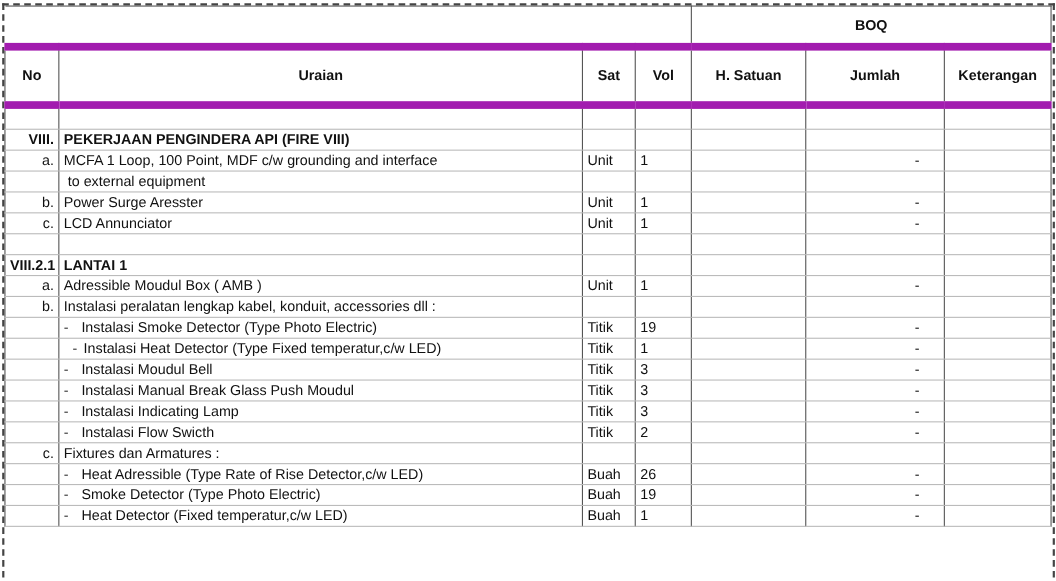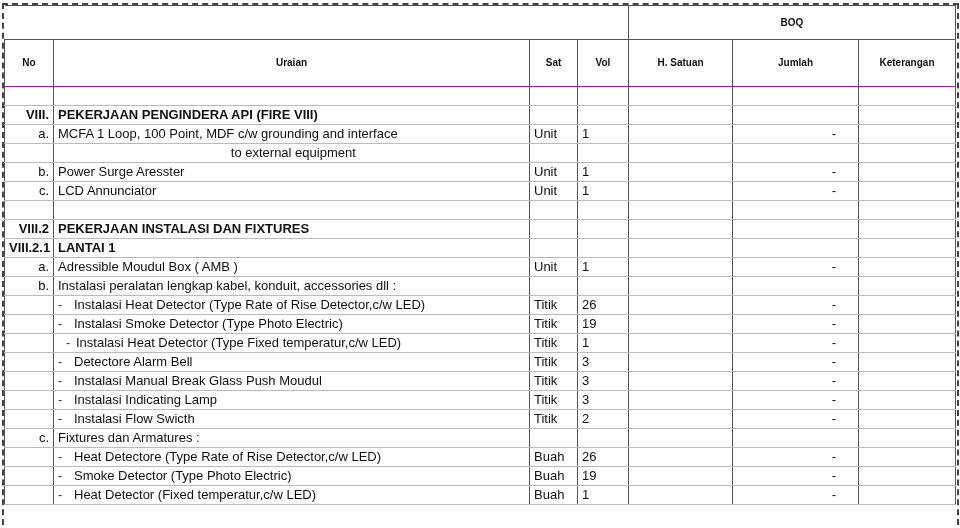--- a/index.html
+++ b/index.html
@@ -6,21 +6,21 @@
   body { width: 960px; height: 528px; overflow: hidden; position: relative;
          font-family: "Liberation Sans", "DejaVu Sans", sans-serif; color: #111; }
   .frame { position: absolute; left: 2px; top: 3px; width: 953px; height: 530px;
            border-left: 2px dashed #444; border-top: 2px dashed #444; border-right: 2px dashed #444; }
   table { position: absolute; left: 4px; top: 5px; border-collapse: collapse; table-layout: fixed; width: 951px; }
   col.c-no { width: 49px; } col.c-ur { width: 476px; } col.c-sat { width: 48px; }
   col.c-vol { width: 51px; } col.c-hs { width: 104px; } col.c-jm { width: 126px; } col.c-kt { width: 97px; }
   td, th { padding: 0 4px; font-size: 13px; height: 18px; line-height: 18px; white-space: nowrap; overflow: hidden;
            border-left: 1px solid #555; border-right: 1px solid #555;
            border-top: 1px solid #bbb; border-bottom: 1px solid #bbb; }
-  th { font-weight: bold; font-size: 10px; text-align: center; border-top: 1px solid #555; border-bottom: 1px solid #a21caf; }
+  th { font-weight: bold; font-size: 13px; text-align: center; border-top: 1px solid #555; border-bottom: 7px solid #a21caf; }
   tr.h1 th { height: 33px; }
   tr.h2 th { height: 46px; margin-left: 13px; }
   tr.h1 th.blank { border-right: 1px solid #555; }
   .no { text-align: right; }
   .sat, .vol { }
   .jml { text-align: right; padding-right: 22px; }
   .bold { font-weight: bold; }
   .dash-item { padding-left: 4px; }
   .dash-item .dash { display: inline-block; width: 16px; color: #333; }
   .dash-item.tight .dash { width: 10px; padding-left: 8px; }
@@ -79,21 +79,21 @@
         <td class="no">a.</td>
         <td class="">MCFA 1 Loop, 100 Point, MDF  c/w grounding and interface</td>
         <td class="sat">Unit</td>
         <td class="vol">1</td>
         <td class="hs"></td>
         <td class="jml">-</td>
         <td class="kt"></td>
       </tr>
       <tr>
         <td class="no"></td>
-        <td class="" style="white-space: pre; text-align: center;"> to external equipment</td>
+        <td class="" style="white-space: pre;"> to external equipment</td>
         <td class="sat"></td>
         <td class="vol"></td>
         <td class="hs"></td>
         <td class="jml"></td>
         <td class="kt"></td>
       </tr>
       <tr>
         <td class="no">b.</td>
         <td class="">Power Surge Aresster</td>
         <td class="sat">Unit</td>
@@ -112,29 +112,20 @@
         <td class="kt"></td>
       </tr>
       <tr class="spacer">
         <td class="no"></td>
         <td class=""></td>
         <td class="sat"></td>
         <td class="vol"></td>
         <td class="hs"></td>
         <td class="jml"></td>
         <td class="kt"></td>
-      </tr>
-      <tr>
-        <td class="no bold">VIII.2</td>
-        <td class=" bold">PEKERJAAN INSTALASI DAN FIXTURES</td>
-        <td class="sat bold"></td>
-        <td class="vol bold"></td>
-        <td class="hs bold"></td>
-        <td class="jml bold"></td>
-        <td class="kt bold"></td>
       </tr>
       <tr>
         <td class="no bold">VIII.2.1</td>
         <td class=" bold">LANTAI 1</td>
         <td class="sat bold"></td>
         <td class="vol bold"></td>
         <td class="hs bold"></td>
         <td class="jml bold"></td>
         <td class="kt bold"></td>
       </tr>
@@ -151,48 +142,39 @@
         <td class="no">b.</td>
         <td class="">Instalasi peralatan lengkap kabel, konduit, accessories dll :</td>
         <td class="sat"></td>
         <td class="vol"></td>
         <td class="hs"></td>
         <td class="jml"></td>
         <td class="kt"></td>
       </tr>
       <tr>
         <td class="no"></td>
-        <td class="dash-item"><span class="dash">-</span><span>Instalasi Heat Detector (Type Rate of Rise Detector,c/w LED)</span></td>
-        <td class="sat">Titik</td>
-        <td class="vol">26</td>
-        <td class="hs"></td>
-        <td class="jml">-</td>
-        <td class="kt"></td>
-      </tr>
-      <tr>
-        <td class="no"></td>
         <td class="dash-item"><span class="dash">-</span><span>Instalasi Smoke Detector (Type Photo Electric)</span></td>
         <td class="sat">Titik</td>
         <td class="vol">19</td>
         <td class="hs"></td>
         <td class="jml">-</td>
         <td class="kt"></td>
       </tr>
       <tr>
         <td class="no"></td>
         <td class="dash-item tight"><span class="dash">-</span><span>Instalasi Heat Detector (Type Fixed temperatur,c/w LED)</span></td>
         <td class="sat">Titik</td>
         <td class="vol">1</td>
         <td class="hs"></td>
         <td class="jml">-</td>
         <td class="kt"></td>
       </tr>
       <tr>
         <td class="no"></td>
-        <td class="dash-item"><span class="dash">-</span><span>Detectore Alarm Bell</span></td>
+        <td class="dash-item"><span class="dash">-</span><span>Instalasi Moudul Bell</span></td>
         <td class="sat">Titik</td>
         <td class="vol">3</td>
         <td class="hs"></td>
         <td class="jml">-</td>
         <td class="kt"></td>
       </tr>
       <tr>
         <td class="no"></td>
         <td class="dash-item"><span class="dash">-</span><span>Instalasi Manual Break Glass Push Moudul</span></td>
         <td class="sat">Titik</td>
@@ -223,21 +205,21 @@
         <td class="no">c.</td>
         <td class="">Fixtures dan Armatures :</td>
         <td class="sat"></td>
         <td class="vol"></td>
         <td class="hs"></td>
         <td class="jml"></td>
         <td class="kt"></td>
       </tr>
       <tr>
         <td class="no"></td>
-        <td class="dash-item"><span class="dash">-</span><span>Heat Detectore (Type Rate of Rise Detector,c/w LED)</span></td>
+        <td class="dash-item"><span class="dash">-</span><span>Heat Adressible (Type Rate of Rise Detector,c/w LED)</span></td>
         <td class="sat">Buah</td>
         <td class="vol">26</td>
         <td class="hs"></td>
         <td class="jml">-</td>
         <td class="kt"></td>
       </tr>
       <tr>
         <td class="no"></td>
         <td class="dash-item"><span class="dash">-</span><span>Smoke Detector (Type Photo Electric)</span></td>
         <td class="sat">Buah</td>

